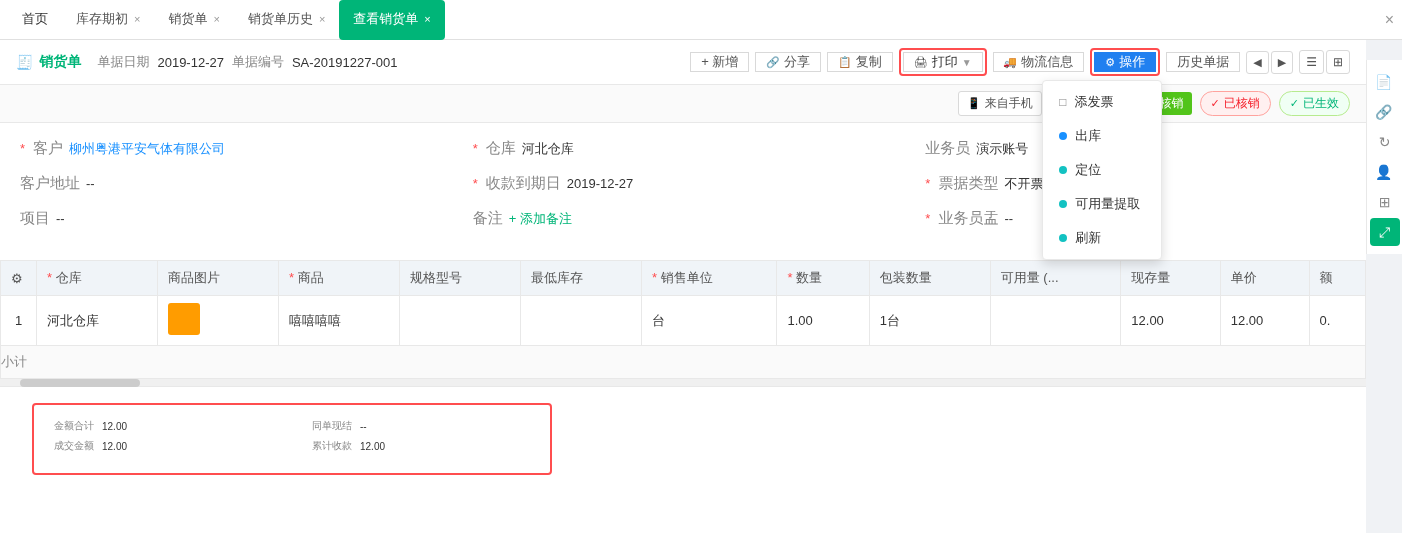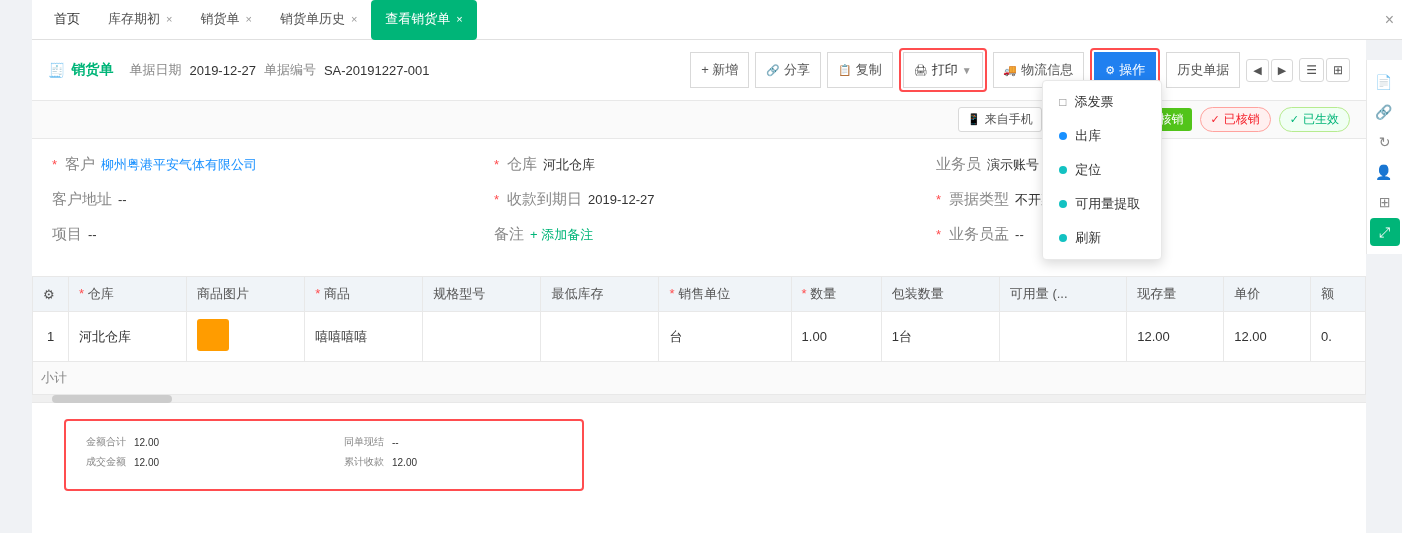--- a/index.html
+++ b/index.html
@@ -26,21 +26,21 @@
       display: flex; align-items: center; padding: 8px 16px;
       border-bottom: 1px solid #e8e8e8; background: #fff; gap: 16px;
       justify-content: space-between;
     }
     .doc-header-left { display: flex; align-items: center; gap: 16px; }
     .doc-title { display: flex; align-items: center; gap: 6px; color: #00b578; font-weight: 600; font-size: 14px; }
     .doc-meta { display: flex; align-items: center; gap: 8px; color: #555; font-size: 13px; }
     .doc-meta span { color: #888; }
     .doc-header-right { display: flex; align-items: center; gap: 8px; }
 
-    .btn { display: inline-flex; align-items: center; gap: 4px; padding: 8px 10px; border-radius: 0; border: 1px solid #d9d9d9; background: #fff; cursor: pointer; font-size: 13px; color: #555; white-space: nowrap; }
+    .btn { display: inline-flex; align-items: center; gap: 4px; padding: 0 10px; border-radius: 0; border: 1px solid #d9d9d9; background: #fff; cursor: pointer; font-size: 13px; color: #555; white-space: nowrap; }
     .btn-primary-print { background: #fff; color: #333; border: 1px solid #d9d9d9; position: relative; }
     .btn-operations { background: #2080f0; color: #fff; border-color: #2080f0; position: relative; }
     .btn-history { background: #fff; color: #555; border-color: #d9d9d9; }
 
     .toolbar-section { display: flex; align-items: center; gap: 6px; }
 
     
     .badge { display: inline-flex; align-items: center; gap: 4px; padding: 3px 10px; border-radius: 14px; font-size: 12px; }
     .badge-sold { background: #fff0f0; color: #f5222d; border: 1px solid #ffa39e; }
     .badge-effective { background: #f0fff4; color: #00b578; border: 1px solid #b7eb8f; }
@@ -128,21 +128,21 @@
     
     .nav-arrows { display: flex; gap: 2px; }
     .nav-arrow { padding: 4px 6px; border: 1px solid #d9d9d9; border-radius: 3px; cursor: pointer; color: #555; background: #fff; font-size: 11px; }
 
     
     .view-toggle { display: flex; gap: 2px; }
     .view-btn { padding: 4px 6px; border: 1px solid #d9d9d9; background: #fff; cursor: pointer; color: #555; font-size: 12px; border-radius: 3px; }
 
     .relative { position: relative; }
 
-    .page-wrapper { display: flex; flex-direction: column; height: 533px; overflow: hidden; background: #f0f2f5; margin-left: 32px; }
+    .page-wrapper { display: flex; flex-direction: column; height: 533px; overflow: hidden; background: #f0f2f5; }
     .content-wrapper { display: flex; flex: 1; overflow: hidden; }
     .main-area { flex: 1; overflow-y: auto; background: #fff; margin-right: 36px; }
   </style>
 </head>
 <body>
 
 <div class="page-wrapper">
 
   <div class="tab-bar">
     <div class="tab tab-home">
@@ -386,21 +386,21 @@
               <td></td>
               <td>台</td>
               <td>1.00</td>
               <td>1台</td>
               <td></td>
               <td>12.00</td>
               <td>12.00</td>
               <td>0.</td>
             </tr>
             <tr class="subtotal">
-              <td colspan="13" style="color:#888; padding-left:8px;">小计</td>
+              <td colspan="13" style="color:#888; padding-left:0;">小计</td>
             </tr>
           </tbody>
         </table>
 
         <div class="table-scroll-bar">
           <div class="table-scroll-thumb"></div>
         </div>
       </div>
 
       <div style="padding: 8px 16px;">

